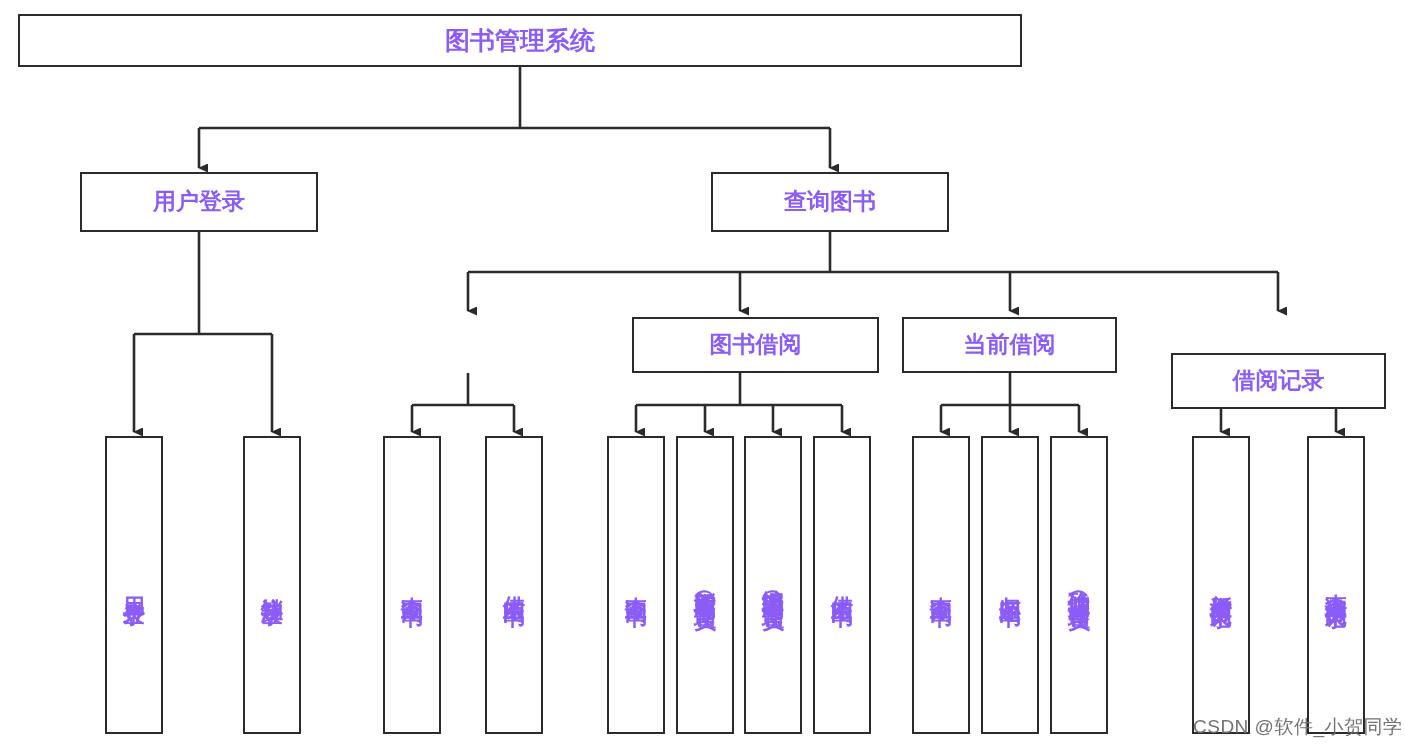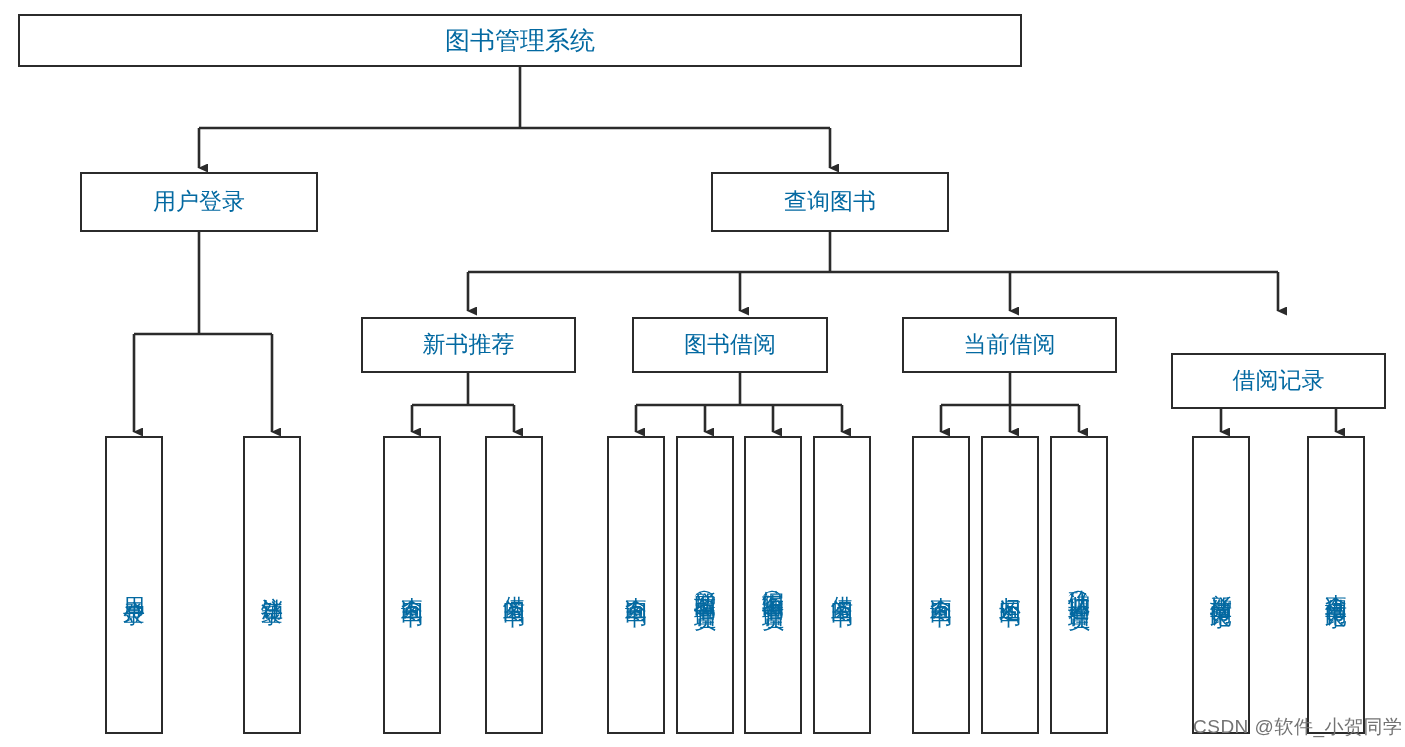--- a/index.html
+++ b/index.html
@@ -26,21 +26,22 @@
     height: 747px;
   }
   .node-box {
     position: absolute;
     box-sizing: border-box;
     border: 2px solid #2b2b2b;
     background: #ffffff;
     display: flex;
     align-items: center;
     justify-content: center;
-    color: #0369a1;
+    color: #8b5cf6;
+    font-weight: bold;
   }
   .node-box.root-box   { font-size: 25px; }
   .node-box.level2-box { font-size: 23px; }
   .node-box.leaf-box   { font-size: 22px; }
 
   .node-label {
     display: block;
     text-align: center;
     line-height: 1.18;
     white-space: pre;
@@ -120,24 +121,21 @@
     <span class="node-label">图书管理系统</span>
   </div>
 
   <div class="node-box level2-box" style="left:80px; top:172px; width:238px; height:60px;">
     <span class="node-label">用户登录</span>
   </div>
   <div class="node-box level2-box" style="left:711px; top:172px; width:238px; height:60px;">
     <span class="node-label">查询图书</span>
   </div>
 
-  <div class="node-box level2-box" style="left:361px; top:317px; width:215px; height:56px;">
-    <span class="node-label">新书推荐</span>
-  </div>
-  <div class="node-box level2-box" style="left:632px; top:317px; width:196px; height:56px;">
+  <div class="node-box level2-box" style="left:632px; top:317px; width:247px; height:56px;">
     <span class="node-label">图书借阅</span>
   </div>
   <div class="node-box level2-box" style="left:902px; top:317px; width:215px; height:56px;justify-content:center;">
     <span class="node-label">当前借阅</span>
   </div>
   <div class="node-box level2-box" style="left:1171px; top:317px; width:215px; height:56px;margin-top:36px;">
     <span class="node-label">借阅记录</span>
   </div>
 
   <div class="node-box leaf-box" style="left:105px; top:436px; width:58px; height:298px;">

